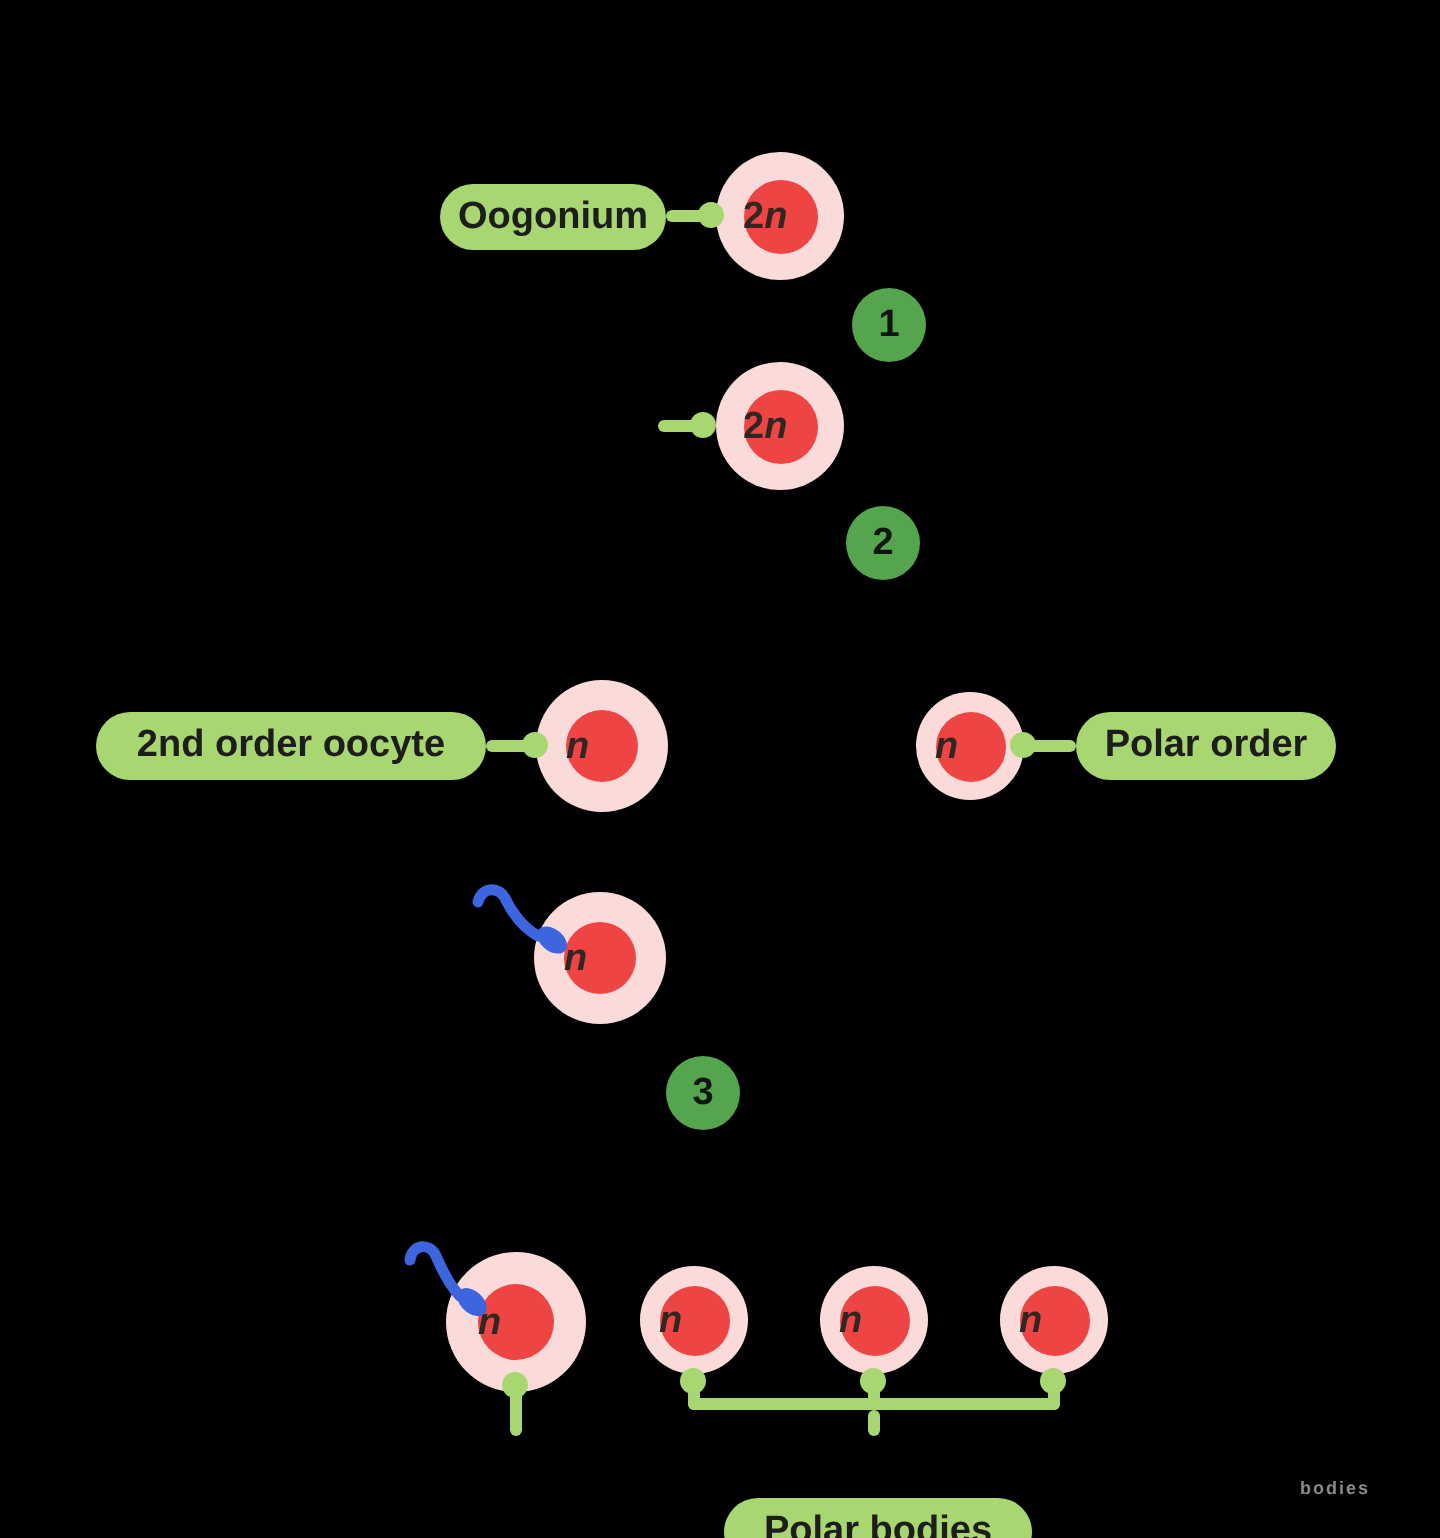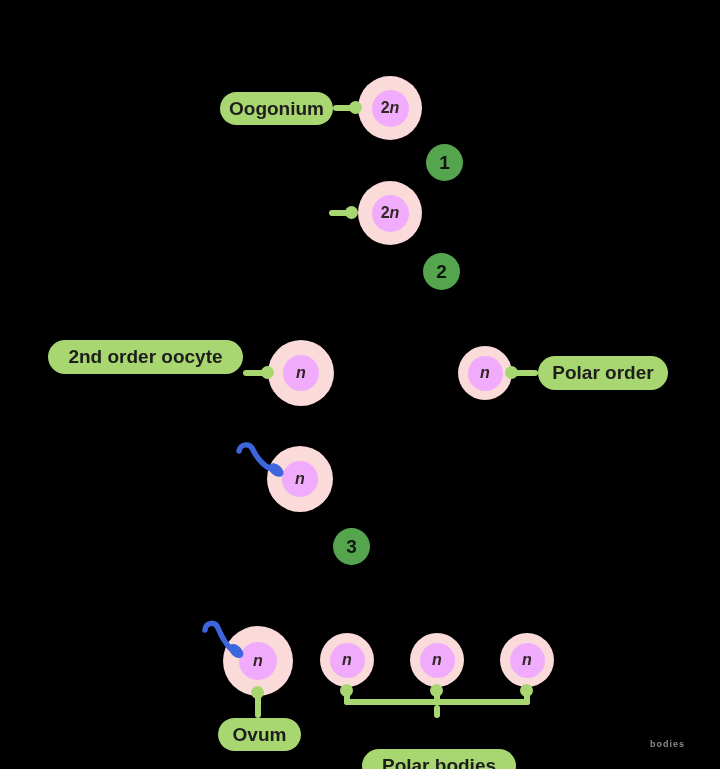--- a/index.html
+++ b/index.html
@@ -5,23 +5,23 @@
   html,body{margin:0;padding:0;background:#000;}
   .stage{
     position:relative;width:720px;height:769px;background:#000000;overflow:hidden;
     font-family:"Liberation Sans", sans-serif;
   }
   .cell{
     position:absolute;border-radius:50%;background:#fbdada;
     display:flex;align-items:center;justify-content:center;
   }
   .nucleus{
-    border-radius:50%;background:#f0abfc;color:#302723;
-    display:flex;align-items:center;justify-content:center;
-    font-weight:bold;font-size:16px;line-height:1;
+    border-radius:50%;background:#ef4444;color:#302723;
+    display:flex;align-items:center;
+    font-weight:bold;font-size:19px;line-height:1;
   }
   .nucleus i{font-style:italic;}
   .pill{
     position:absolute;background:#a8d771;border-radius:17px;
     display:flex;align-items:center;justify-content:center;
     color:#1d1d1b;font-weight:bold;font-size:19px;white-space:nowrap;
   }
   .badge{
     position:absolute;width:37px;height:37px;border-radius:50%;background:#55a54f;
     display:flex;align-items:center;justify-content:center;
@@ -110,28 +110,25 @@
   <div class="dot" style="left:261px;top:366px;"></div>
   <div class="dot" style="left:505px;top:366px;"></div>
   <div class="dot" style="left:251px;top:686px;"></div>
   <div class="dot" style="left:340px;top:684px;"></div>
   <div class="dot" style="left:430px;top:684px;"></div>
   <div class="dot" style="left:520px;top:684px;"></div>
 
   <div class="pill" style="left:220px;top:92px;width:113px;height:33px;text-align:center;">
     <span>Oogonium</span>
   </div>
-  <div class="pill" style="left:48px;top:340px;width:195px;height:34px;">
+  <div class="pill" style="left:48px;top:356px;width:195px;height:34px;">
     <span>2nd order oocyte</span>
   </div>
   <div class="pill" style="left:538px;top:356px;width:130px;height:34px;">
     <span>Polar order</span>
-  </div>
-  <div class="pill" style="left:218px;top:718px;width:83px;height:33px;">
-    <span>Ovum</span>
   </div>
   <div class="pill" style="left:362px;top:717px;width:154px;height:34px;margin-top:32px;">
     <span>Polar bodies</span>
   </div>
 
   <div class="badge" style="left:426px;top:144px;">
     <span>1</span>
   </div>
   <div class="badge" style="left:423px;top:253px;">
     <span>2</span>

